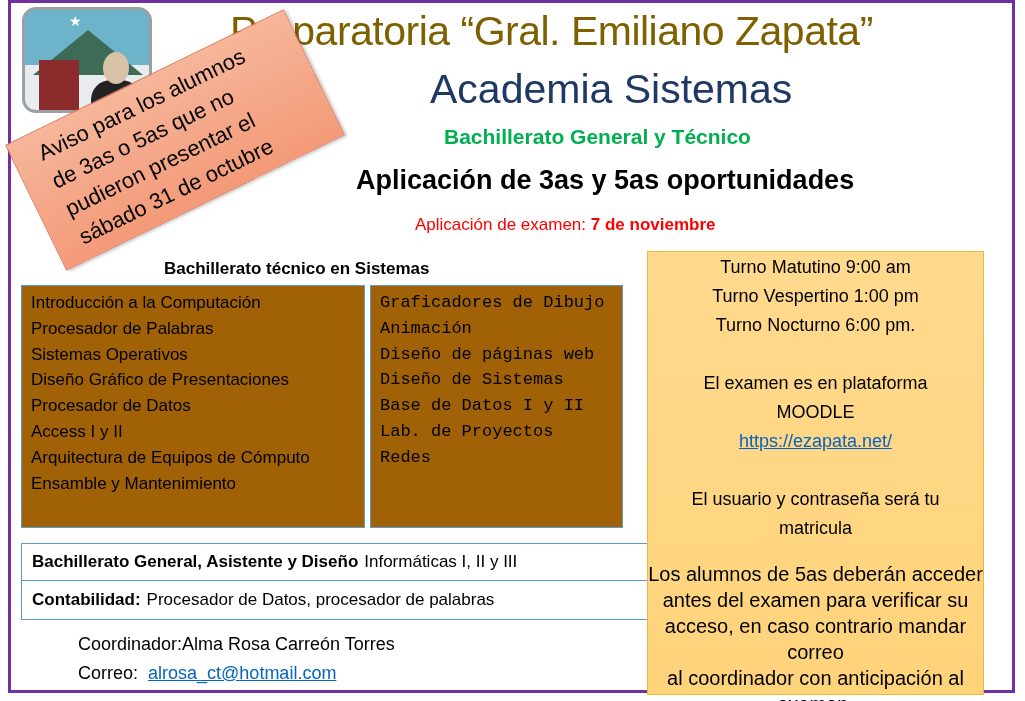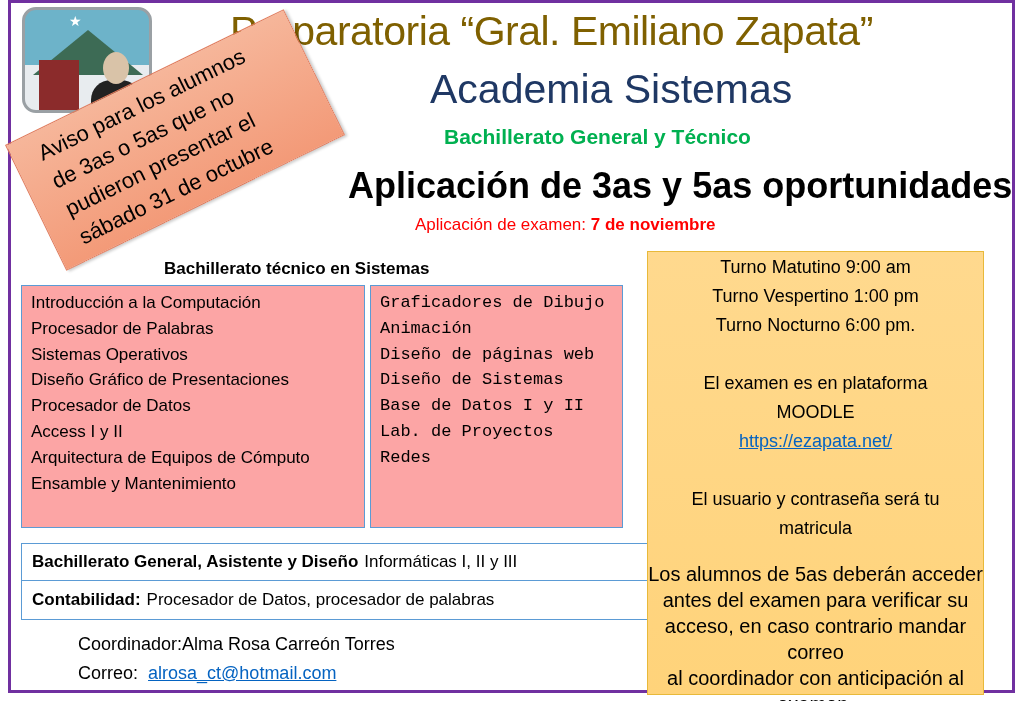--- a/index.html
+++ b/index.html
@@ -15,33 +15,33 @@
                border-bottom:45px solid #3d6b55; }
   .logo .star { position:absolute; left:44px; top:3px; color:#fff; font-size:14px; }
   .logo .books { position:absolute; left:14px; top:50px; width:40px; height:50px; background:#8b2b2b; }
   .logo .face { position:absolute; left:78px; top:42px; width:26px; height:32px; border-radius:50%; background:#d9c3a8; }
   .logo .body { position:absolute; left:66px; top:70px; width:50px; height:36px; border-radius:20px 20px 0 0; background:#222; }
 
   .title { position:absolute; left:230px; top:8px; font-size:41px; color:#7f6000;
            font-family:"Liberation Sans", sans-serif; white-space:nowrap; letter-spacing:-0.5px; }
   .academia { position:absolute; left:430px; top:66px; font-size:41px; color:#1f3864; white-space:nowrap; }
   .bach { position:absolute; left:444px; top:125px; font-size:21px; color:#00b050; font-weight:bold; white-space:nowrap; }
-  .aplic { position:absolute; left:348px; top:165px; font-size:36px; color:#000; font-weight:bold; white-space:nowrap; }
+  .aplic { position:absolute; left:356px; top:165px; font-size:27px; color:#000; font-weight:bold; white-space:nowrap; }
   .examen { position:absolute; left:415px; top:215px; font-size:17px; color:#ff0000; white-space:nowrap; }
   .examen b { font-weight:bold; }
 
   .note { position:absolute; left:20px; top:70px; width:310px; height:140px;
           background:linear-gradient(180deg,#f6b69a 0%, #f39a78 100%);
           border:1px solid #e07a5a; transform:rotate(-26deg); transform-origin:center;
           box-shadow:2px 2px 3px rgba(0,0,0,0.2); display:flex; flex-direction:column;
           justify-content:center; padding-left:26px; box-sizing:border-box; }
   .note span { display:block; font-size:22px; line-height:31px; color:#000; white-space:nowrap; }
 
   .tech-title { position:absolute; left:140px; top:259px; font-size:17px; font-weight:bold; color:#000; white-space:nowrap;margin-left:24px; }
-  .box { position:absolute; border:1.5px solid #5b9bd5; box-sizing:border-box; padding:4px 0 0 9px; background:#fca5a5; }
+  .box { position:absolute; border:1.5px solid #5b9bd5; box-sizing:border-box; padding:4px 0 0 9px; background:#a16207; }
   .box1 { left:21px; top:285px; width:344px; height:243px; }
   .box2 { left:370px; top:285px; width:253px; height:243px;font-family:Liberation Mono, monospace; }
   .box .item { font-size:17px; line-height:25.8px; color:#000; white-space:nowrap; }
 
   .row { position:absolute; left:21px; width:640px; border:1.5px solid #5b9bd5; box-sizing:border-box;
          font-size:17px; padding:0 0 0 10px; display:flex; align-items:center; white-space:nowrap; background:#fff; }
   .row1 { top:543px; height:38px; }
   .row2 { top:580px; height:40px; }
   .row b { font-weight:bold; margin-right:6px; }
 

